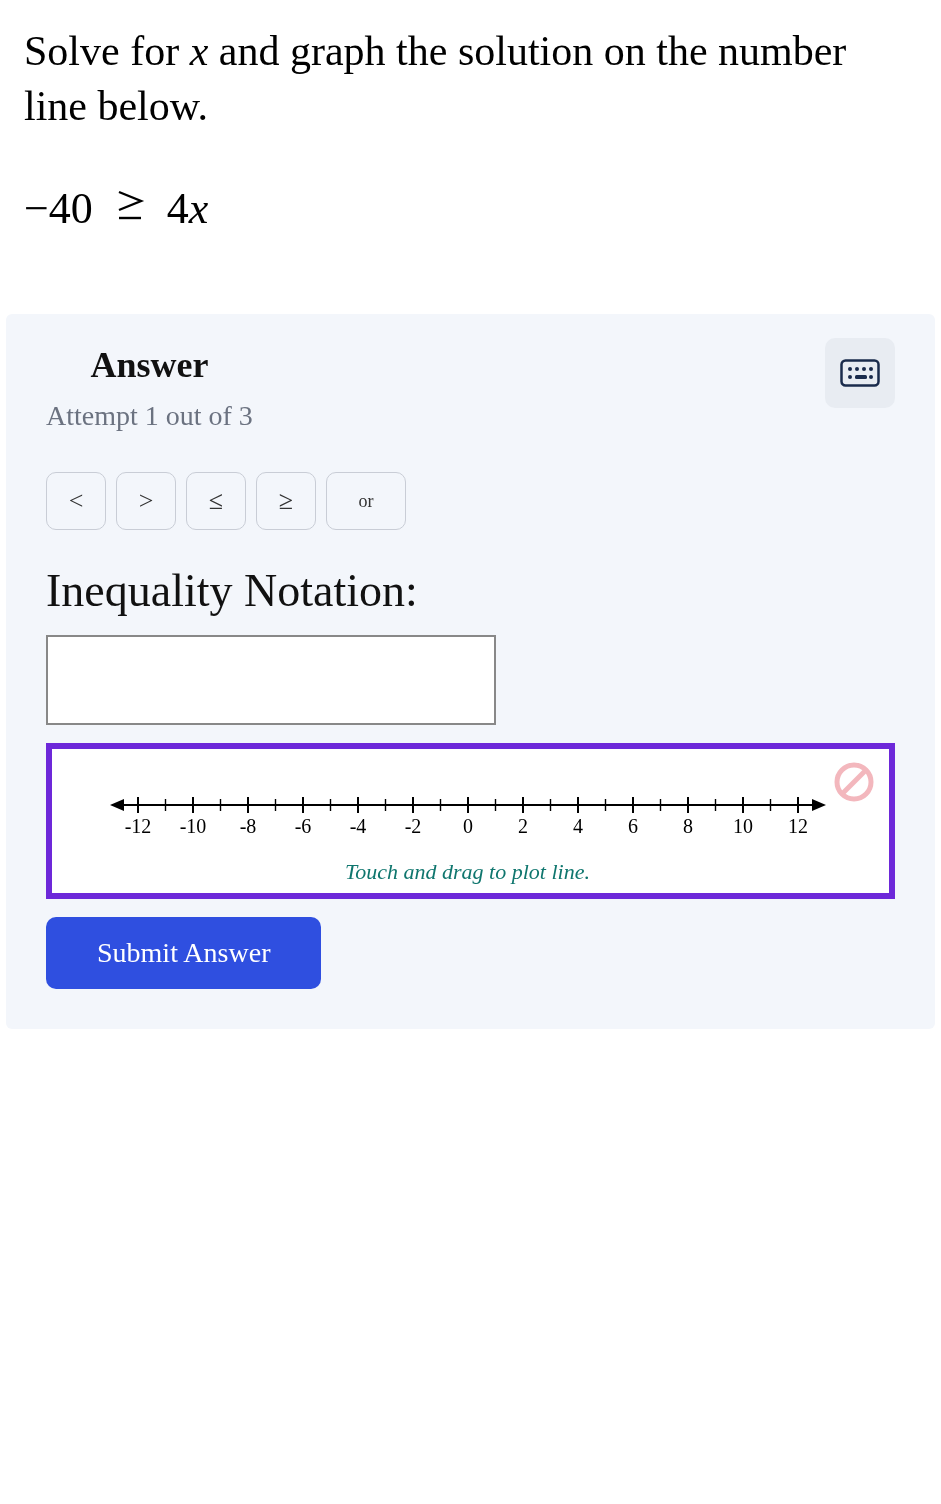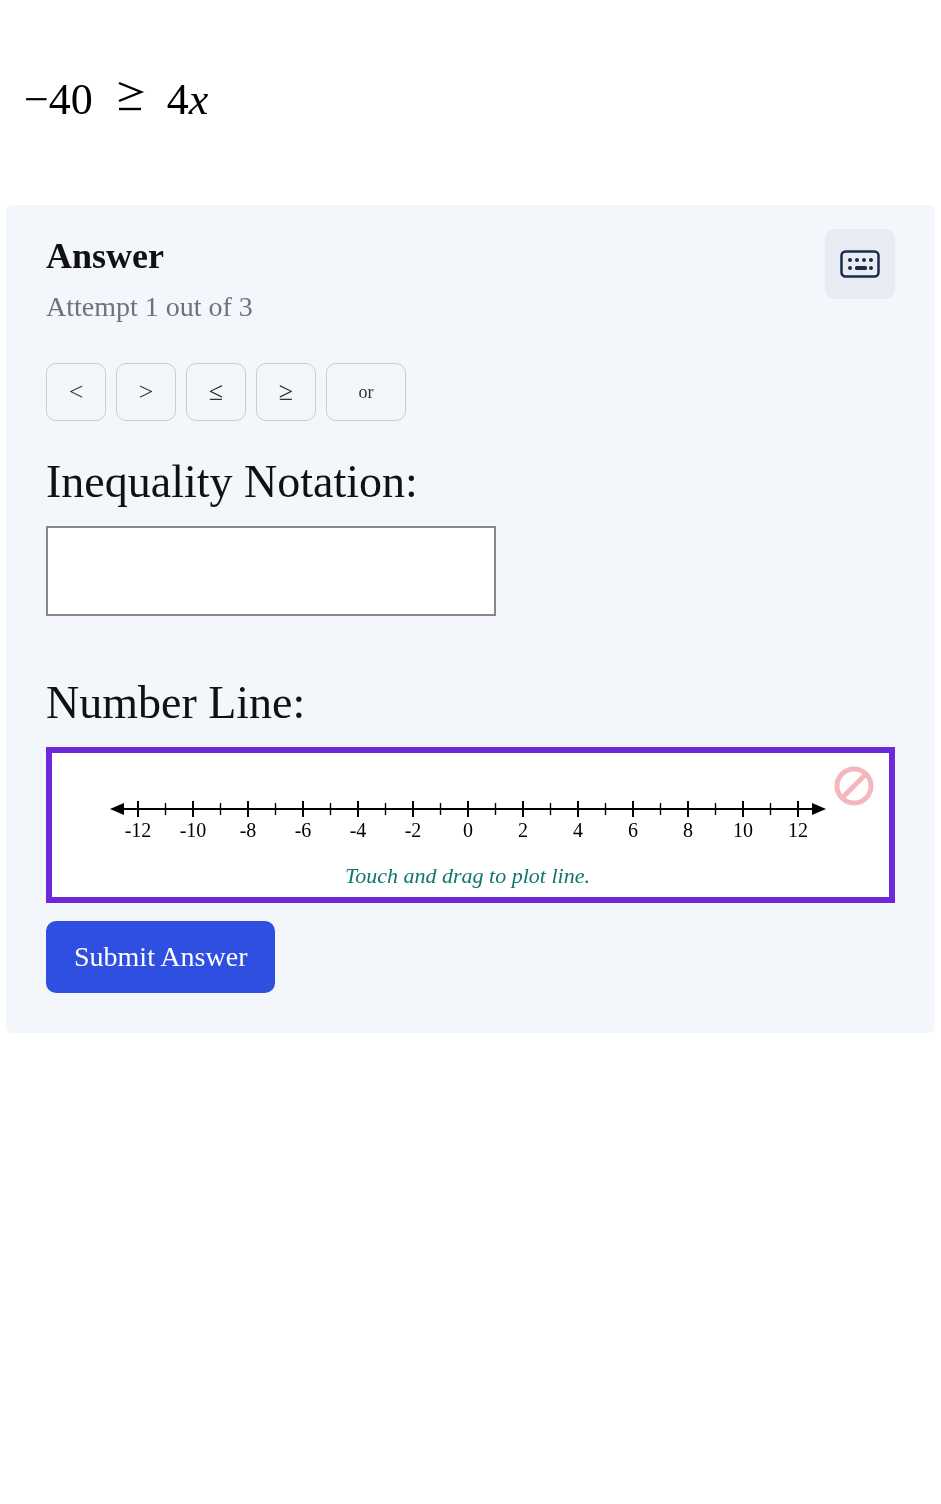--- a/index.html
+++ b/index.html
@@ -34,20 +34,21 @@
   .answer-panel {
     background: #f3f6fb;
     padding: 30px 40px 40px 40px;
     margin: 0 6px;
     border-radius: 6px;
   }
   .answer-header {
     display: flex;
     justify-content: space-between;
     align-items: flex-start;
+    text-align: center;
   }
   .answer-title {
     font-size: 36px;
     font-weight: bold;
     color: #111;
     font-family: 'Georgia', serif;
   }
   .keyboard-btn {
     width: 70px;
     height: 70px;
@@ -123,29 +124,32 @@
     font-family: Georgia, serif;
     margin-top: 6px;
   }
   .submit-btn {
     background: #2f4fe0;
     color: #fff;
     font-size: 28px;
     font-family: Georgia, serif;
     border: none;
     border-radius: 10px;
-    padding: 20px 28px;
+    padding: 20px 51px;
     margin-top: 18px;
     cursor: pointer;
   }
 </style>
 </head>
 <body>
 
 <div class="question-area">
+  <p class="question-text">
+    <span>Solve for </span><span class="mathvar">x</span><span> and graph the solution on the number line below.</span>
+  </p>
 
   <div class="equation">
     <span>−40</span>
     <span class="ge">
       <svg width="32" height="34" viewBox="0 0 32 34">
         <polyline points="5,3 27,12 5,21" fill="none" stroke="#000" stroke-width="2.4"></polyline>
         <line x1="5" y1="29" x2="27" y2="29" stroke="#000" stroke-width="2.4"></line>
       </svg>
     </span>
     <span>4</span><span class="mathx">x</span>
@@ -176,21 +180,20 @@
     <div class="op-btn">&lt;</div>
     <div class="op-btn">&gt;</div>
     <div class="op-btn">≤</div>
     <div class="op-btn">≥</div>
     <div class="op-btn or-btn">or</div>
   </div>
 
   <div class="section-label">Inequality Notation:</div>
   <input class="ineq-input" type="text" value="" style="">
 
-  <div class="section-label" style="margin-top:60px;">Number Line:</div>
 
   <div class="numline-wrap">
     <div class="clear-icon">
       <svg width="42" height="42" viewBox="0 0 42 42">
         <circle cx="21" cy="21" r="17" fill="none" stroke="#f3b7bd" stroke-width="5"></circle>
         <line x1="10" y1="32" x2="32" y2="10" stroke="#f3b7bd" stroke-width="5"></line>
       </svg>
     </div>
     <svg class="numline-svg" width="720" height="70" viewBox="0 0 720 70">
       <line x1="12" y1="22" x2="708" y2="22" stroke="#000" stroke-width="2"></line>

